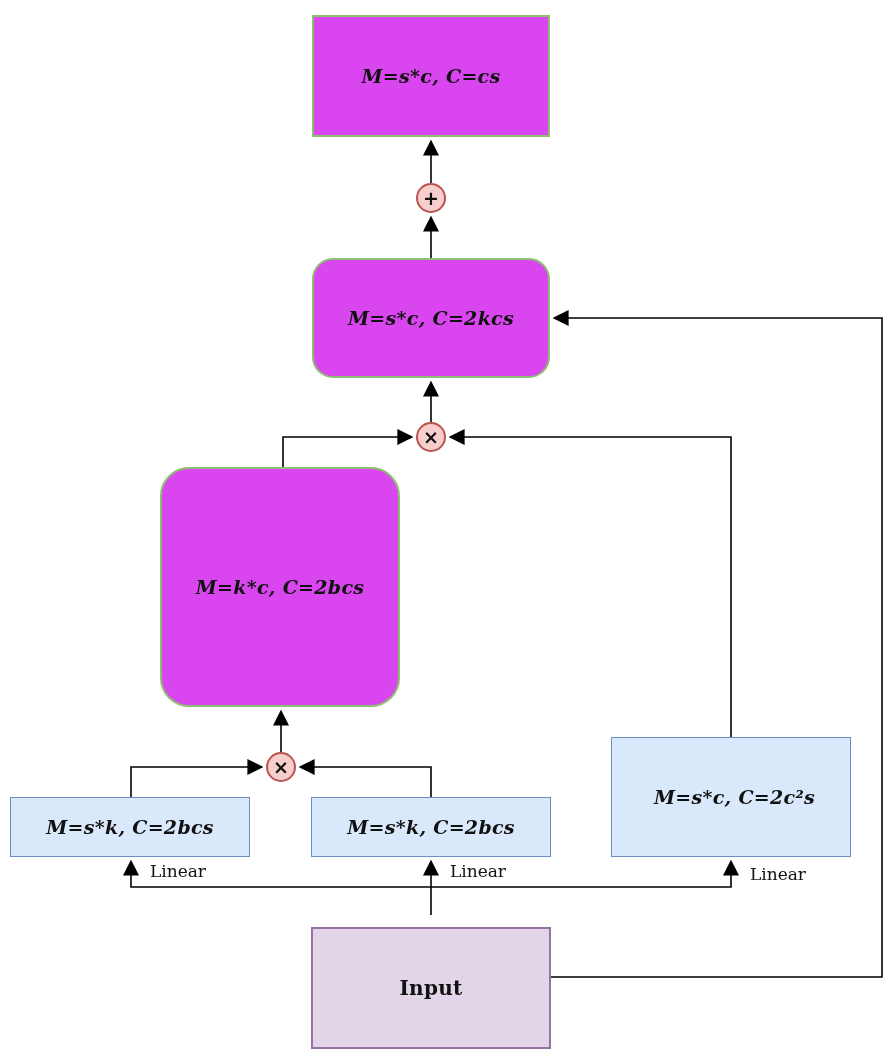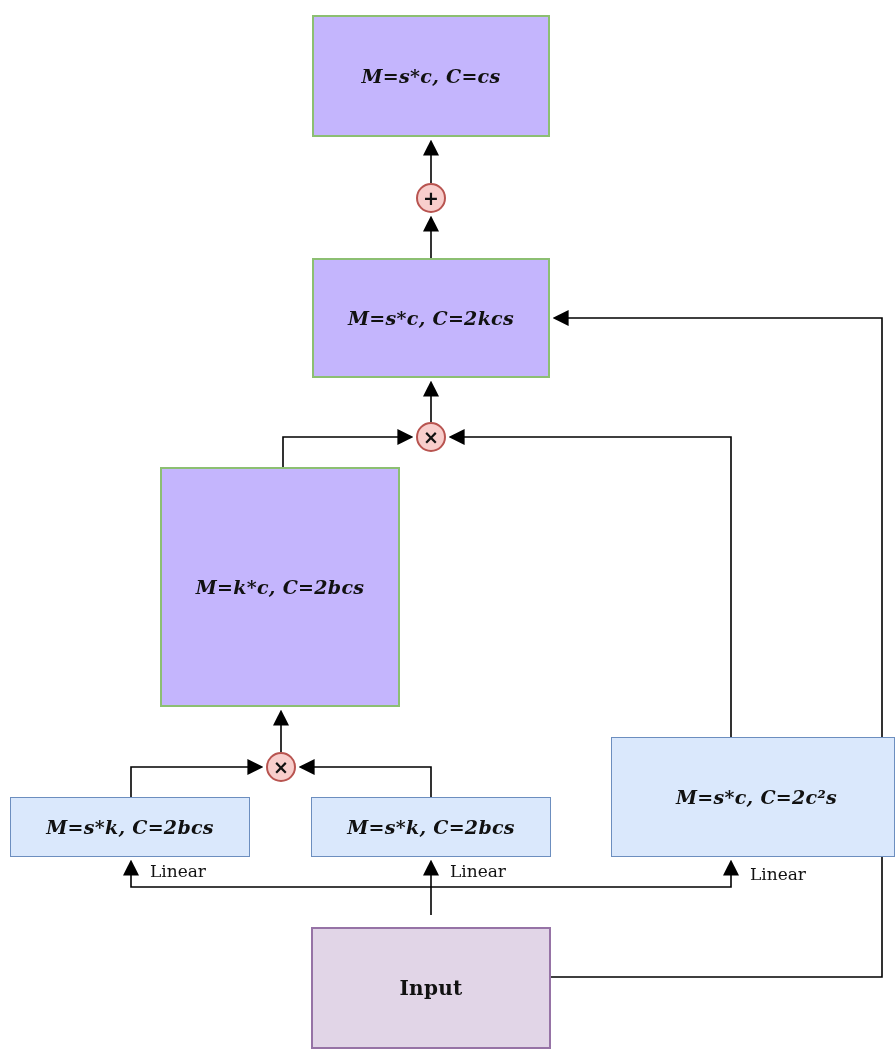--- a/index.html
+++ b/index.html
@@ -18,21 +18,21 @@
     align-items: center;
     justify-content: center;
     text-align: center;
     box-sizing: border-box;
     color: #111111;
     font-weight: bold;
     font-style: italic;
     font-size: 19px;
     letter-spacing: 0.3px;
   }
-  .green  { background: #c4b5fd; border: 2px solid #8cbf72; }
+  .green  { background: #d946ef; border: 2px solid #8cbf72; }
   .blue   { background: #dae8fc; border: 1.5px solid #6c8ebf; }
   .purple { background: #e1d5e7; border: 2px solid #9673a6; }
   .legend {
     background: #f5f5f5;
     border: 2px solid #707070;
     flex-direction: column;
     align-items: flex-start;
     padding-left: 14px;
     font-size: 20px;
     line-height: 1.35;
@@ -92,37 +92,37 @@
     <path d="M431,183 L431,142" marker-end="url(#arrow)"></path>
 
     <path d="M551,977 L882,977 L882,318 L555,318" marker-end="url(#arrow)"></path>
   </svg>
 
 
   <div class="node green" style="left:312px; top:15px; width:238px; height:122px;">
     <span>M=s*c, C=cs</span>
   </div>
 
-  <div class="node green" style="left:312px; top:258px; width:238px; height:120px;">
+  <div class="node green" style="left:312px; top:258px; width:238px; height:120px;border-radius:21px;">
     <span>M=s*c, C=2kcs</span>
   </div>
 
-  <div class="node green" style="left:160px; top:467px; width:240px; height:240px;">
+  <div class="node green" style="left:160px; top:467px; width:240px; height:240px;border-radius:29px;">
     <span>M=k*c, C=2bcs</span>
   </div>
 
   <div class="node blue" style="left:10px; top:797px; width:240px; height:60px;">
     <span>M=s*k, C=2bcs</span>
   </div>
 
   <div class="node blue" style="left:311px; top:797px; width:240px; height:60px;">
     <span>M=s*k, C=2bcs</span>
   </div>
 
-  <div class="node blue" style="left:611px; top:737px; width:284px; height:120px;padding-left:7px;">
+  <div class="node blue" style="left:611px; top:737px; width:240px; height:120px;padding-left:7px;">
     <span>M=s*c, C=2c²s</span>
   </div>
 
   <div class="node purple upright" style="left:311px; top:915px; width:240px; height:122px; font-size:20px;margin-top:12px;">
     <span>Input</span>
   </div>
 
   <div class="op-circle" style="left:416px; top:183px;">
     <span>+</span>
   </div>

